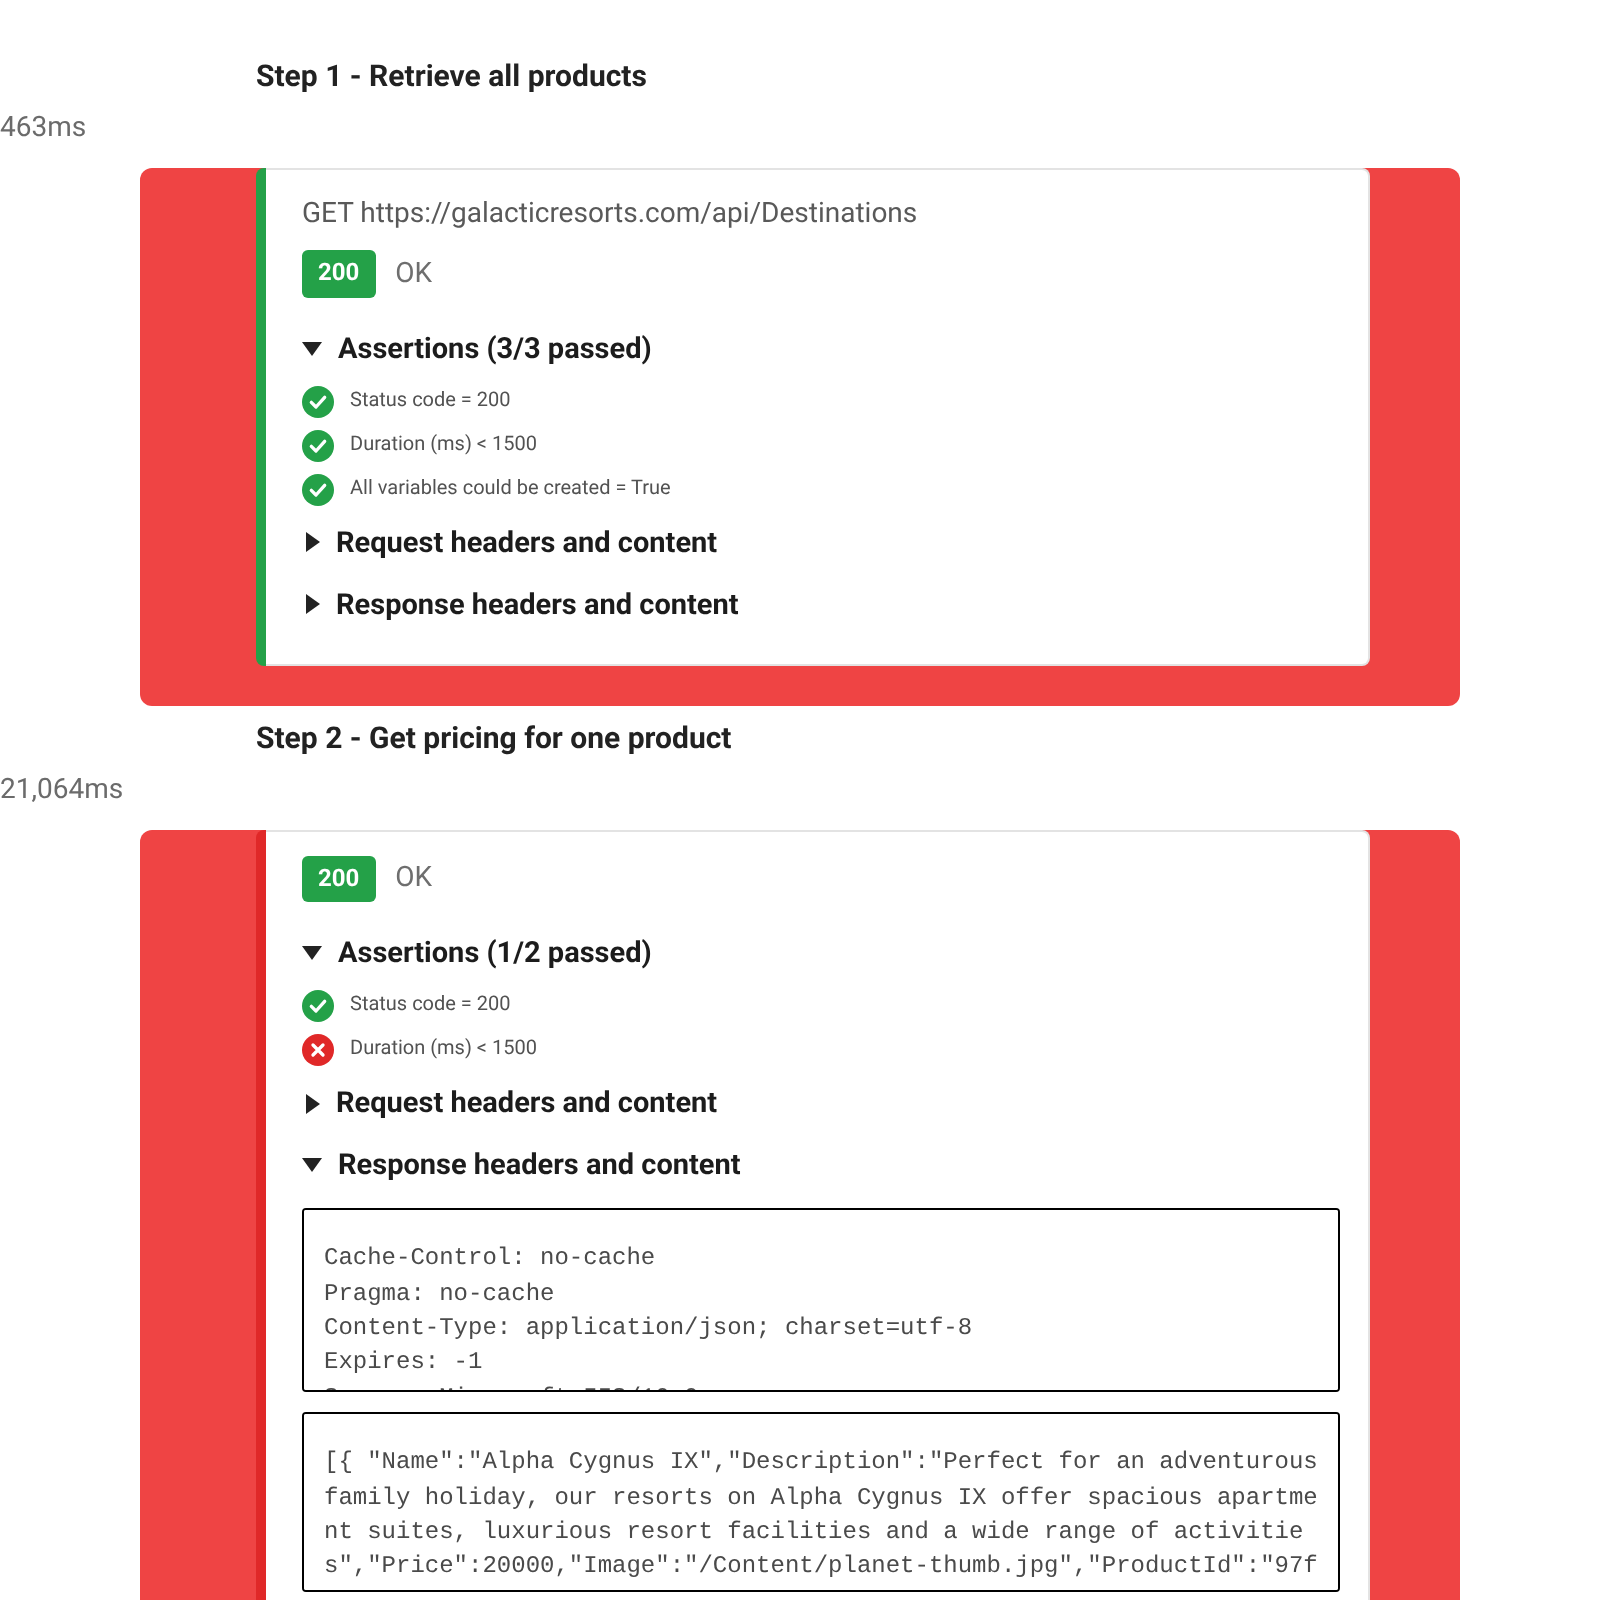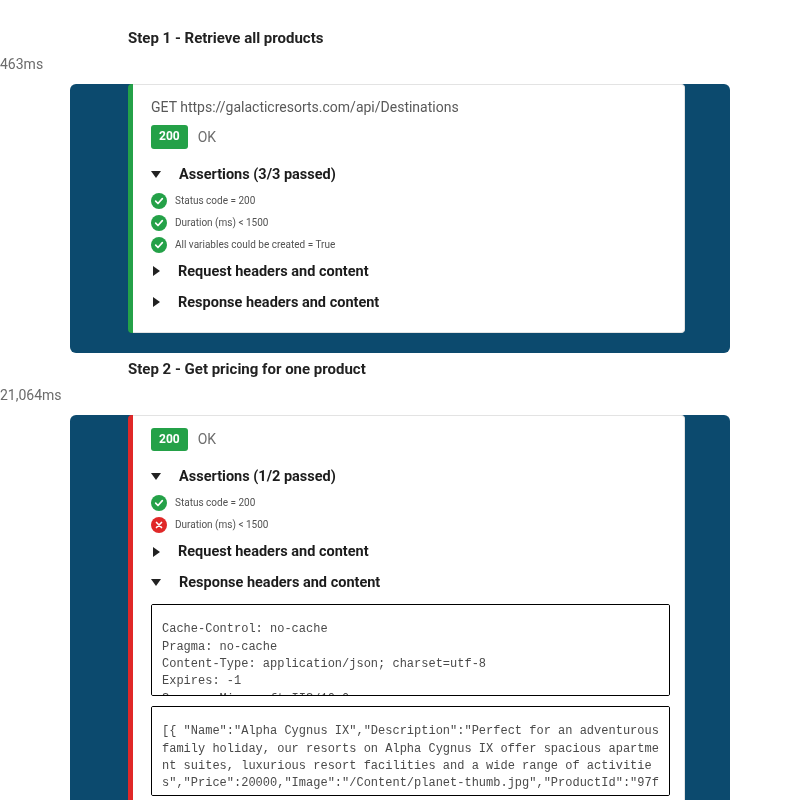--- a/index.html
+++ b/index.html
@@ -21,21 +21,21 @@
     color: #222;
     margin-left: 128px;
     margin-bottom: 4px;
   }
   .step-duration {
     font-size: 14px;
     color: #6b6b6b;
     margin-bottom: 10px;
   }
   .bgband {
-    background: #0c4a6e;
+    background: #ef4444;
     border-radius: 6px;
     margin: 0 70px 0 70px;
     padding: 0 45px 0 58px;
     position: relative;
   }
   .bgband.first { padding-top: 0; }
   .card {
     background: #fff;
     border: 1px solid #e3e3e3;
     border-left: none;
@@ -78,21 +78,21 @@
     padding: 3px 8px;
     border-radius: 3px;
   }
   .ok-text {
     color: #6e6e6e;
     font-size: 14px;
   }
   .section-header {
     display: flex;
     align-items: center;
-    gap: 16px;
+    gap: 6px;
     font-weight: 700;
     font-size: 14.5px;
     color: #1c1c1c;
     padding: 5px 0;
     cursor: pointer;
   }
   .tri {
     display: inline-block;
     width: 0; height: 0;
     border-style: solid;

